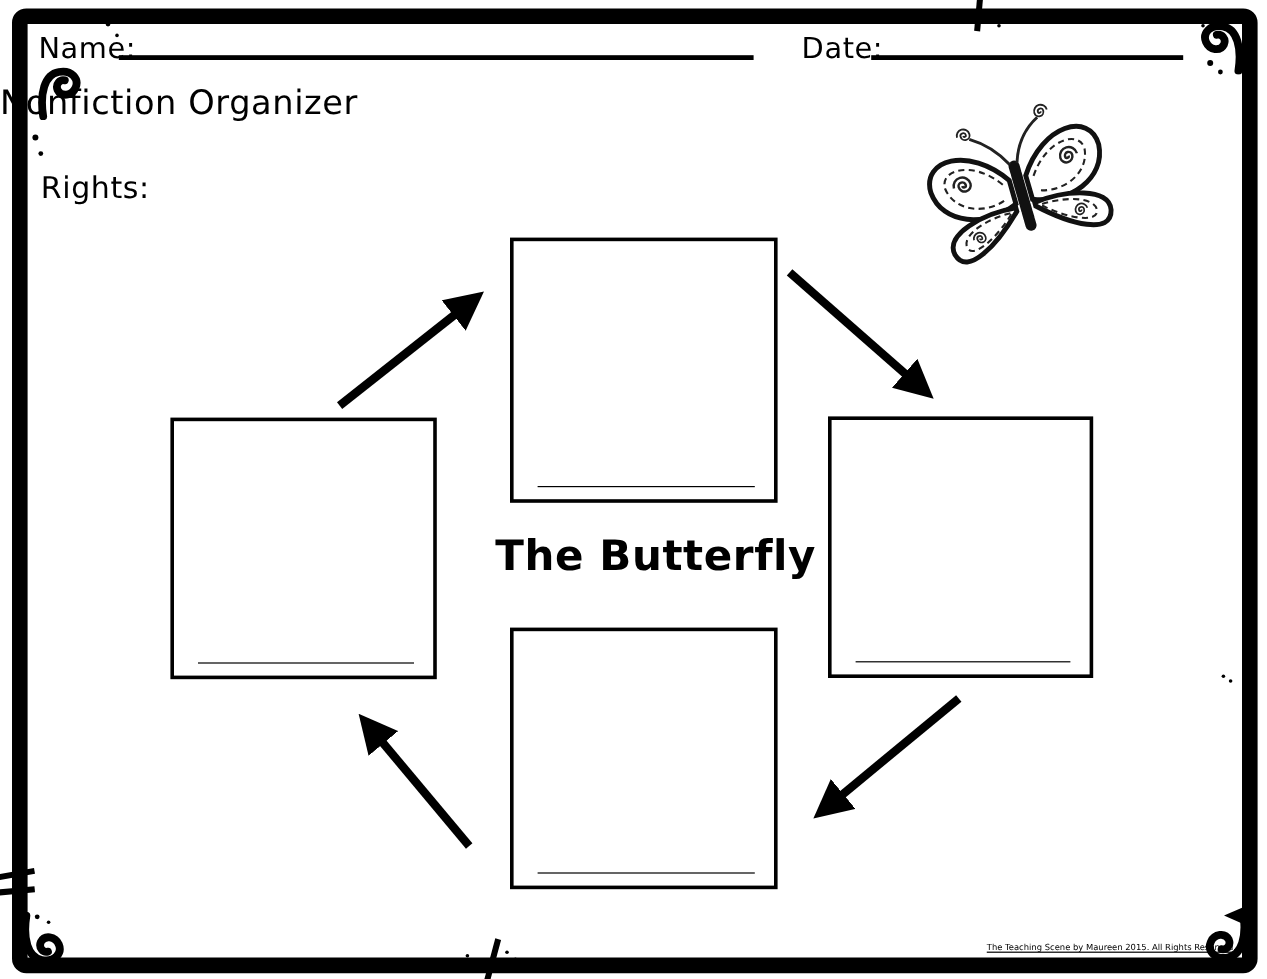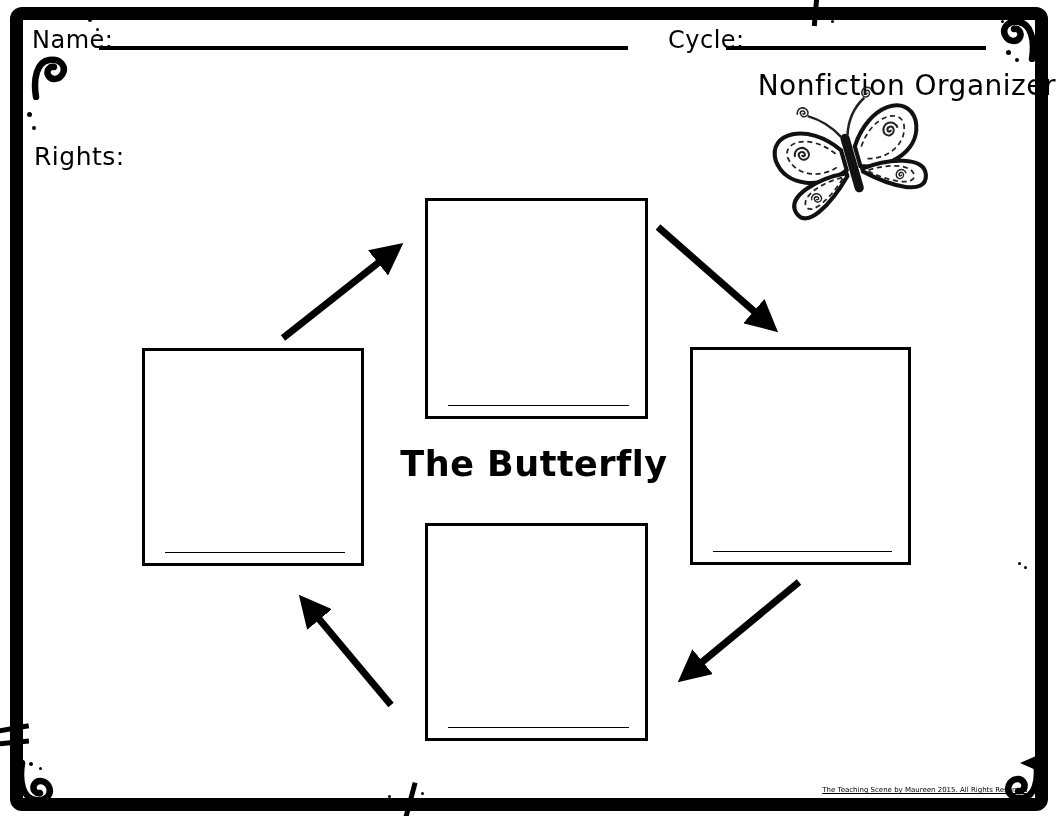--- a/index.html
+++ b/index.html
@@ -30,21 +30,21 @@
   }
   
   .label { position:absolute; font-size:24px; letter-spacing:0.5px; }
   .name-label { left:32px; top:26px; }
   .date-label { left:668px; top:26px; }
   .fill-line { position:absolute; height:24px; border-bottom:4px solid #000; }
   .name-line { left:99px; top:26px; width:529px; }
   .date-line { left:726px; top:26px; width:260px; }
   .page-title {
     position:absolute; left:0; top:69px; width:1056px;
-    text-align:right; font-size:28px; letter-spacing:0.5px;
+    text-align:left; font-size:28px; letter-spacing:0.5px;
   }
   .topic-label { left:34px; top:142px; font-size:25px; }
   .topic-value {
     position:absolute; left:124px; top:141px; font-size:25px;
     border-bottom:3px solid #000; padding:0 6px 2px 2px; letter-spacing:0.5px;
   }
   
   .cycle-box {
     position:absolute; background:#fff; border:3px solid #000;
   }
@@ -52,21 +52,21 @@
   .box-left   { left:142px; top:348px; width:222px; height:218px; }
   .box-right  { left:690px; top:347px; width:221px; height:218px; }
   .box-bottom { left:425px; top:523px; width:223px; height:218px; }
   .write-line {
     position:absolute; left:20px; right:16px; bottom:10px;
     height:14px; border-bottom:1.5px solid #000;
     font-size:12px; text-align:center;
   }
   .center-title {
     position:absolute; left:388px; top:444px; width:292px;
-    text-align:center; font-size:35px; font-weight:bold; letter-spacing:0.5px;
+    text-align:right; font-size:35px; font-weight:bold; letter-spacing:0.5px;
   }
   .arrows { position:absolute; left:0; top:0; pointer-events:none; }
   
   .butterfly { position:absolute; left:758px; top:72px; }
   .wing  { stroke:#111; stroke-width:4; fill:#fff; }
   .inner { stroke:#222; stroke-width:1.7; fill:none; stroke-dasharray:5 3.5; }
   .spir  { stroke:#222; stroke-width:2; fill:none; }
   
   .footer-credit {
     position:absolute; right:26px; top:786px;
@@ -113,21 +113,21 @@
   <div class="dot" style="left:1024px; top:566px; width:3px; height:3px;"></div>
 
   <div class="tick" style="left:813px; top:-2px; width:5px; height:28px; transform:rotate(5deg);"></div>
   <div class="tick" style="left:408px; top:782px; width:5px; height:36px; transform:rotate(15deg);"></div>
   <div class="tick" style="left:-3px; top:726px; width:32px; height:5px; transform:rotate(-10deg);"></div>
   <div class="tick" style="left:-3px; top:740px; width:32px; height:5px; transform:rotate(-5deg);"></div>
   <div class="tri-right" style="left:1020px; top:756px;"></div>
 
   <span class="label name-label">Name:</span>
   <div class="fill-line name-line"></div>
-  <span class="label date-label">Cycle:</span>
+  <span class="label date-label">Date:</span>
   <div class="fill-line date-line"></div>
 
   <div class="page-title">Nonfiction Organizer</div>
 
   <span class="label topic-label">Rights:</span>
 
   <svg class="butterfly" width="186" height="164" viewBox="0 0 170 160">
     <defs>
       <path id="swirl-s" d="M-7,0 a7,7 0 0 1 14,0 a5,5 0 0 1 -10,0 a3,3 0 0 1 6,0 a1.5,1.5 0 0 1 -3,0"></path>
     </defs>

